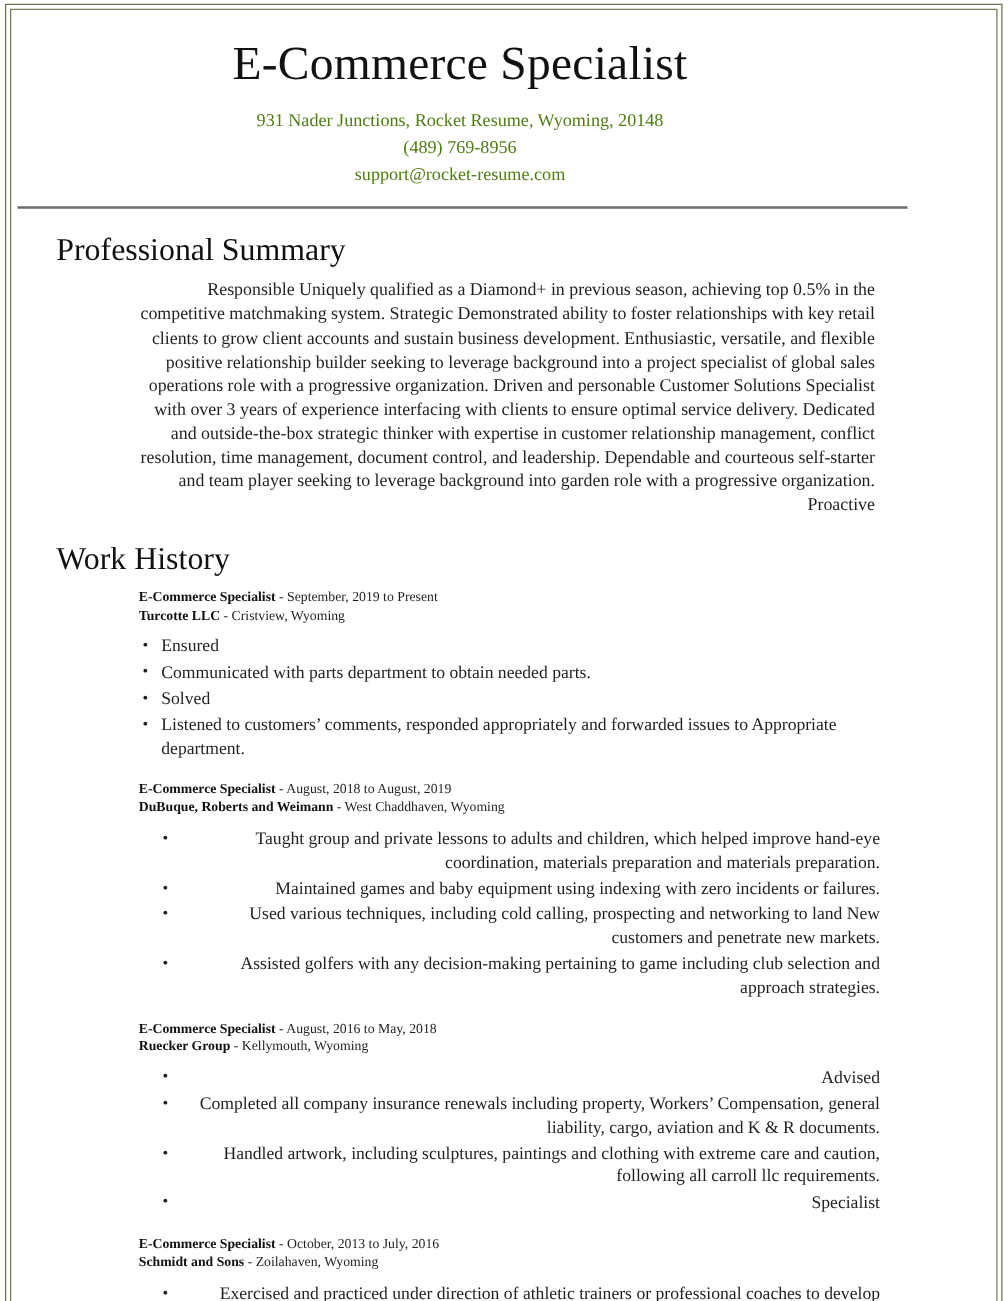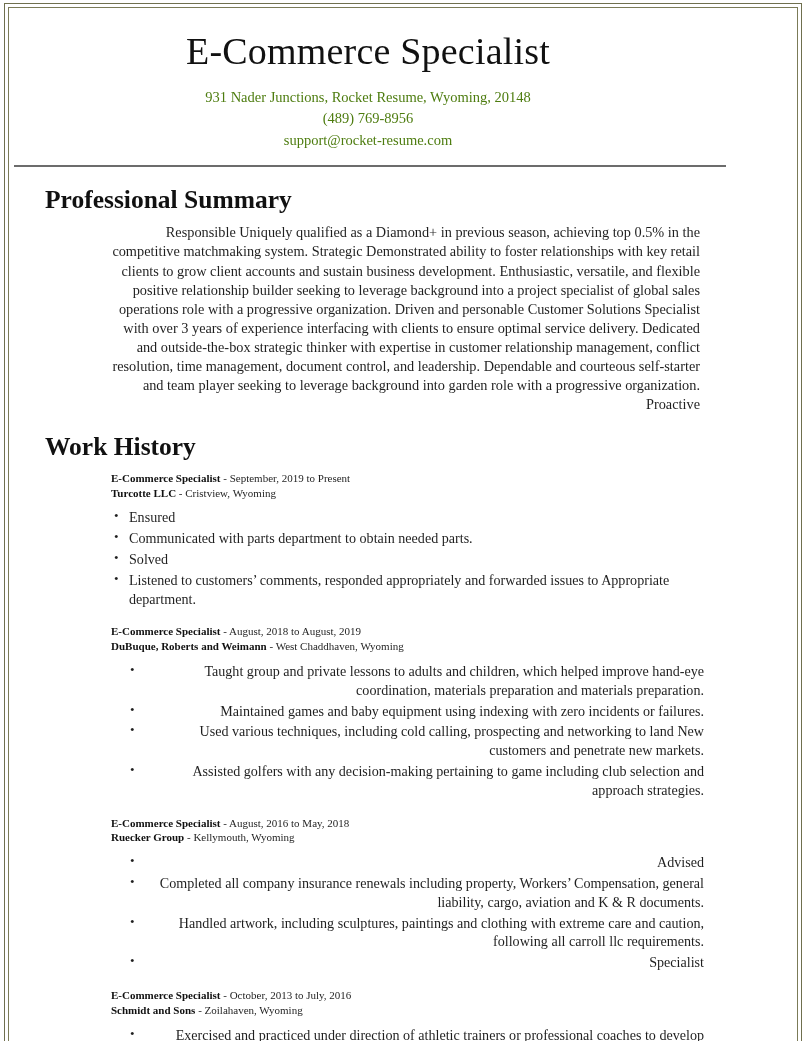--- a/index.html
+++ b/index.html
@@ -73,21 +73,21 @@
     height: 0;
     border-top: 2px solid #6c6c6c;
   }
 
   
   .section {
     margin-top: 18px;
   }
   .section-heading {
     font-size: 25.5px;
-    font-weight: 700;
+    font-weight: 400;
     line-height: 1.2;
     margin: 0 0 8px 0;
     padding-left: 31px;
     color: #111111;
   }
   .section-body {
     padding-left: 97px;
     padding-right: 22px;
   }
   .summary-text {

